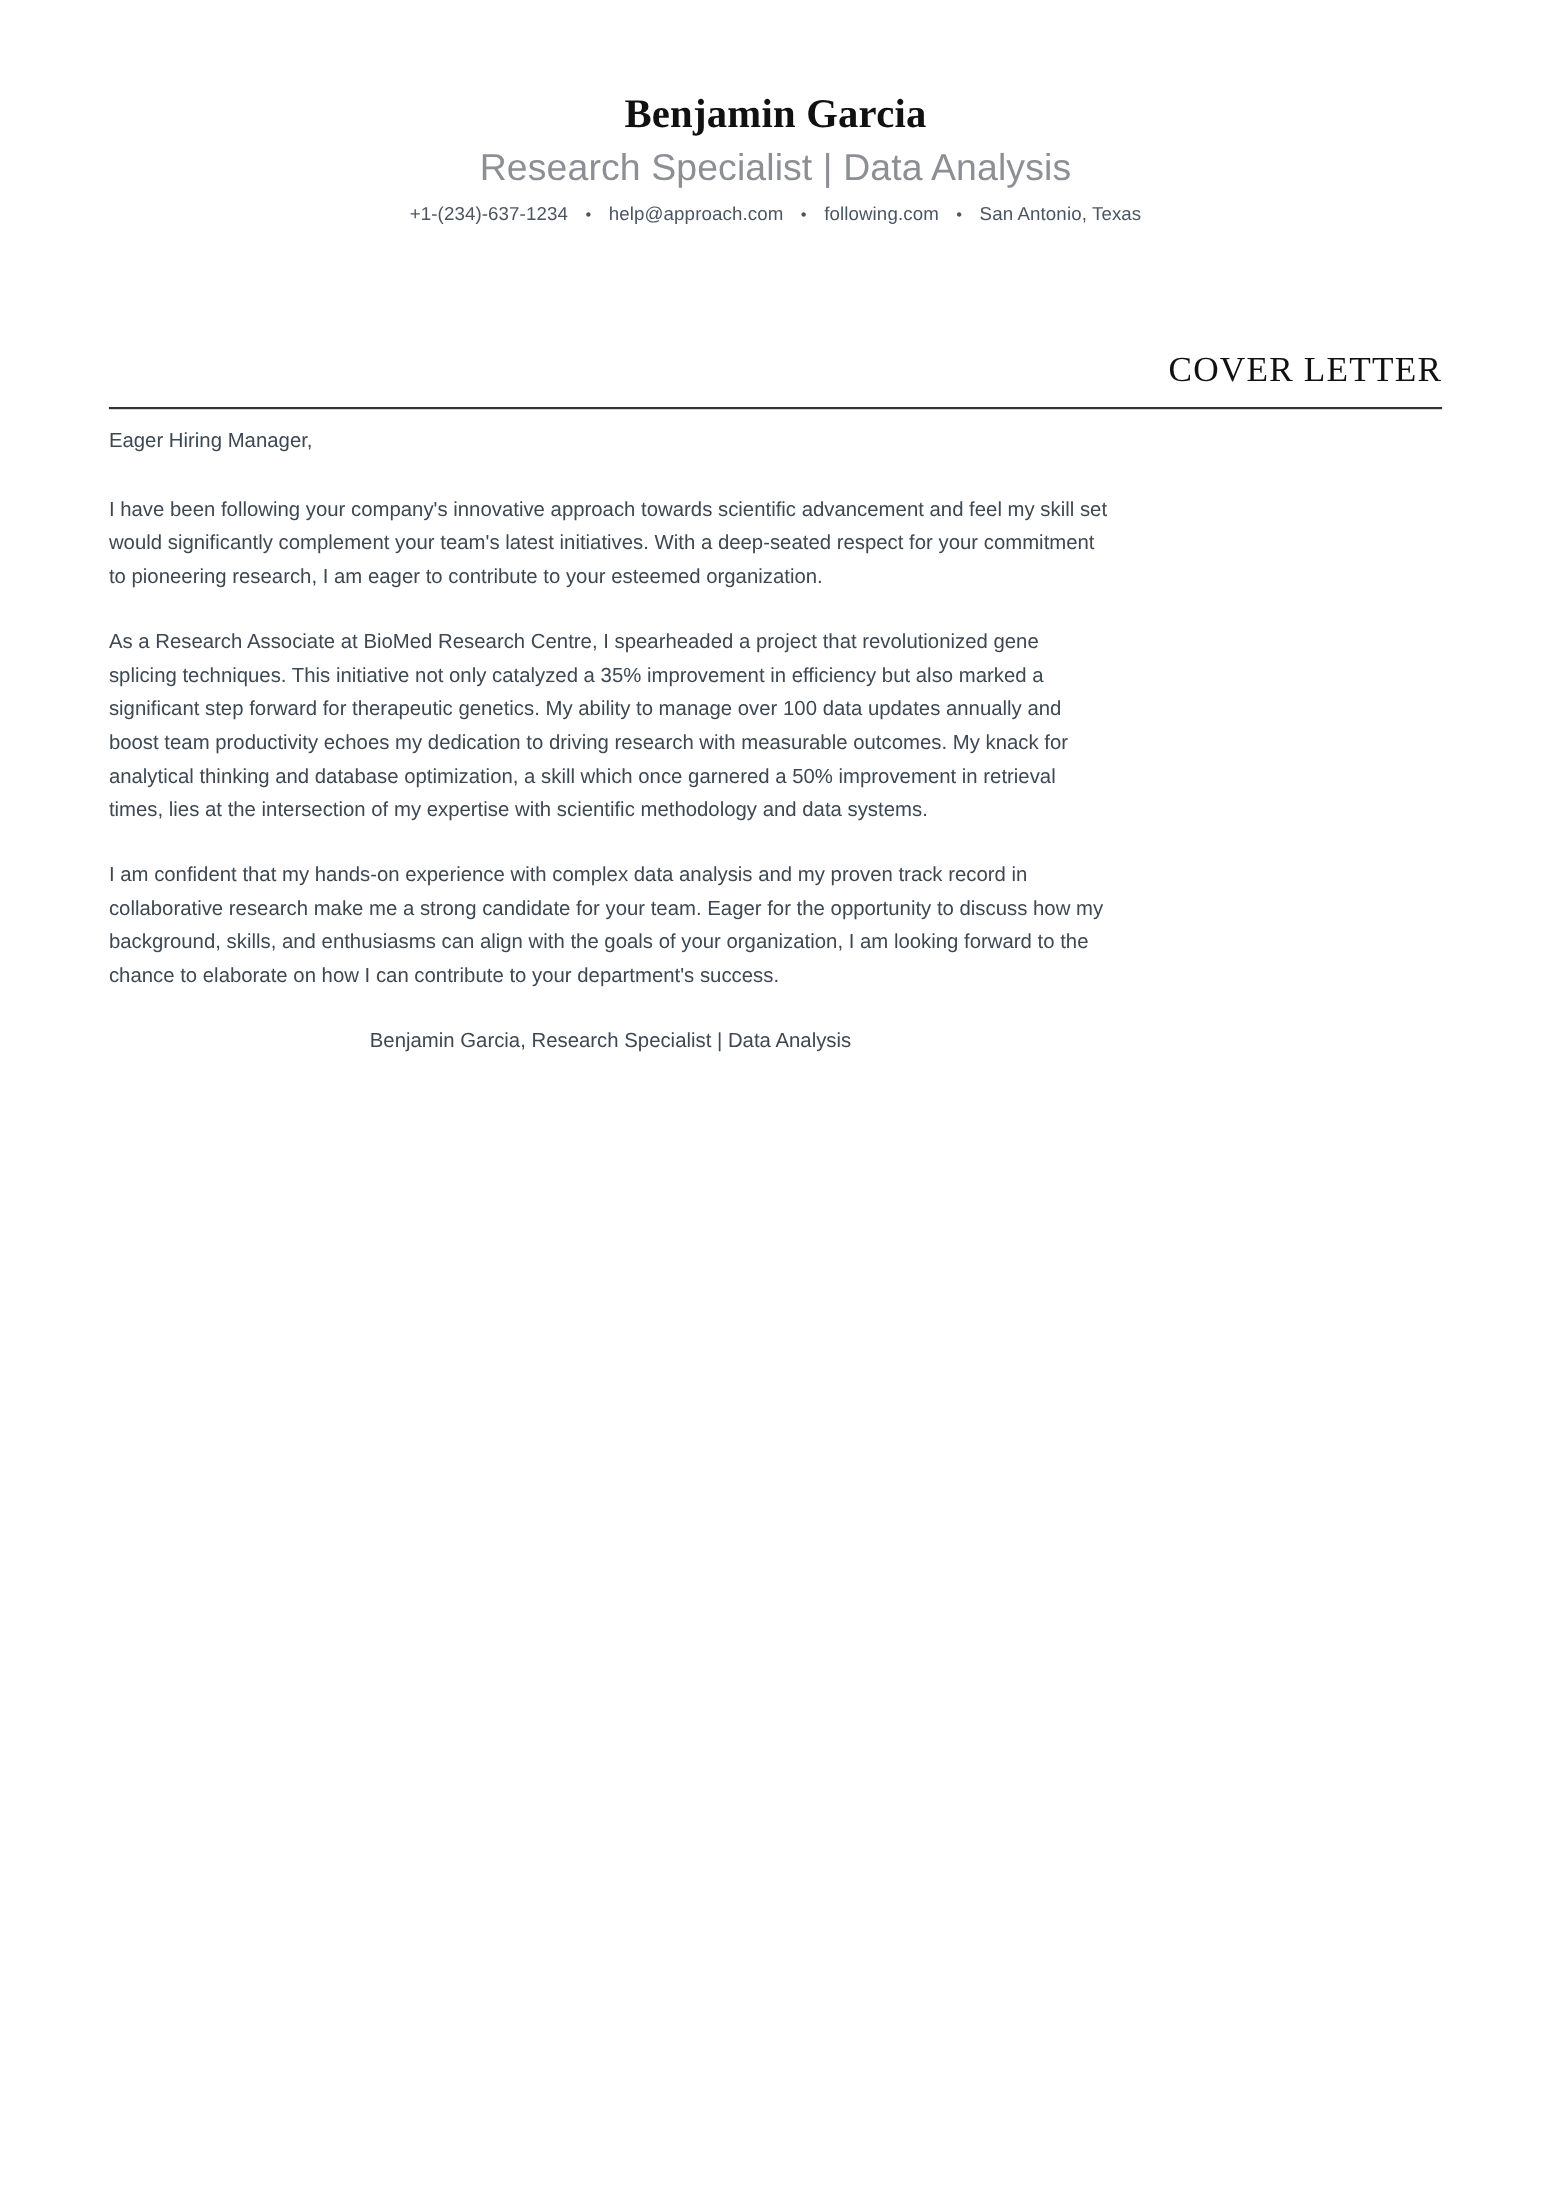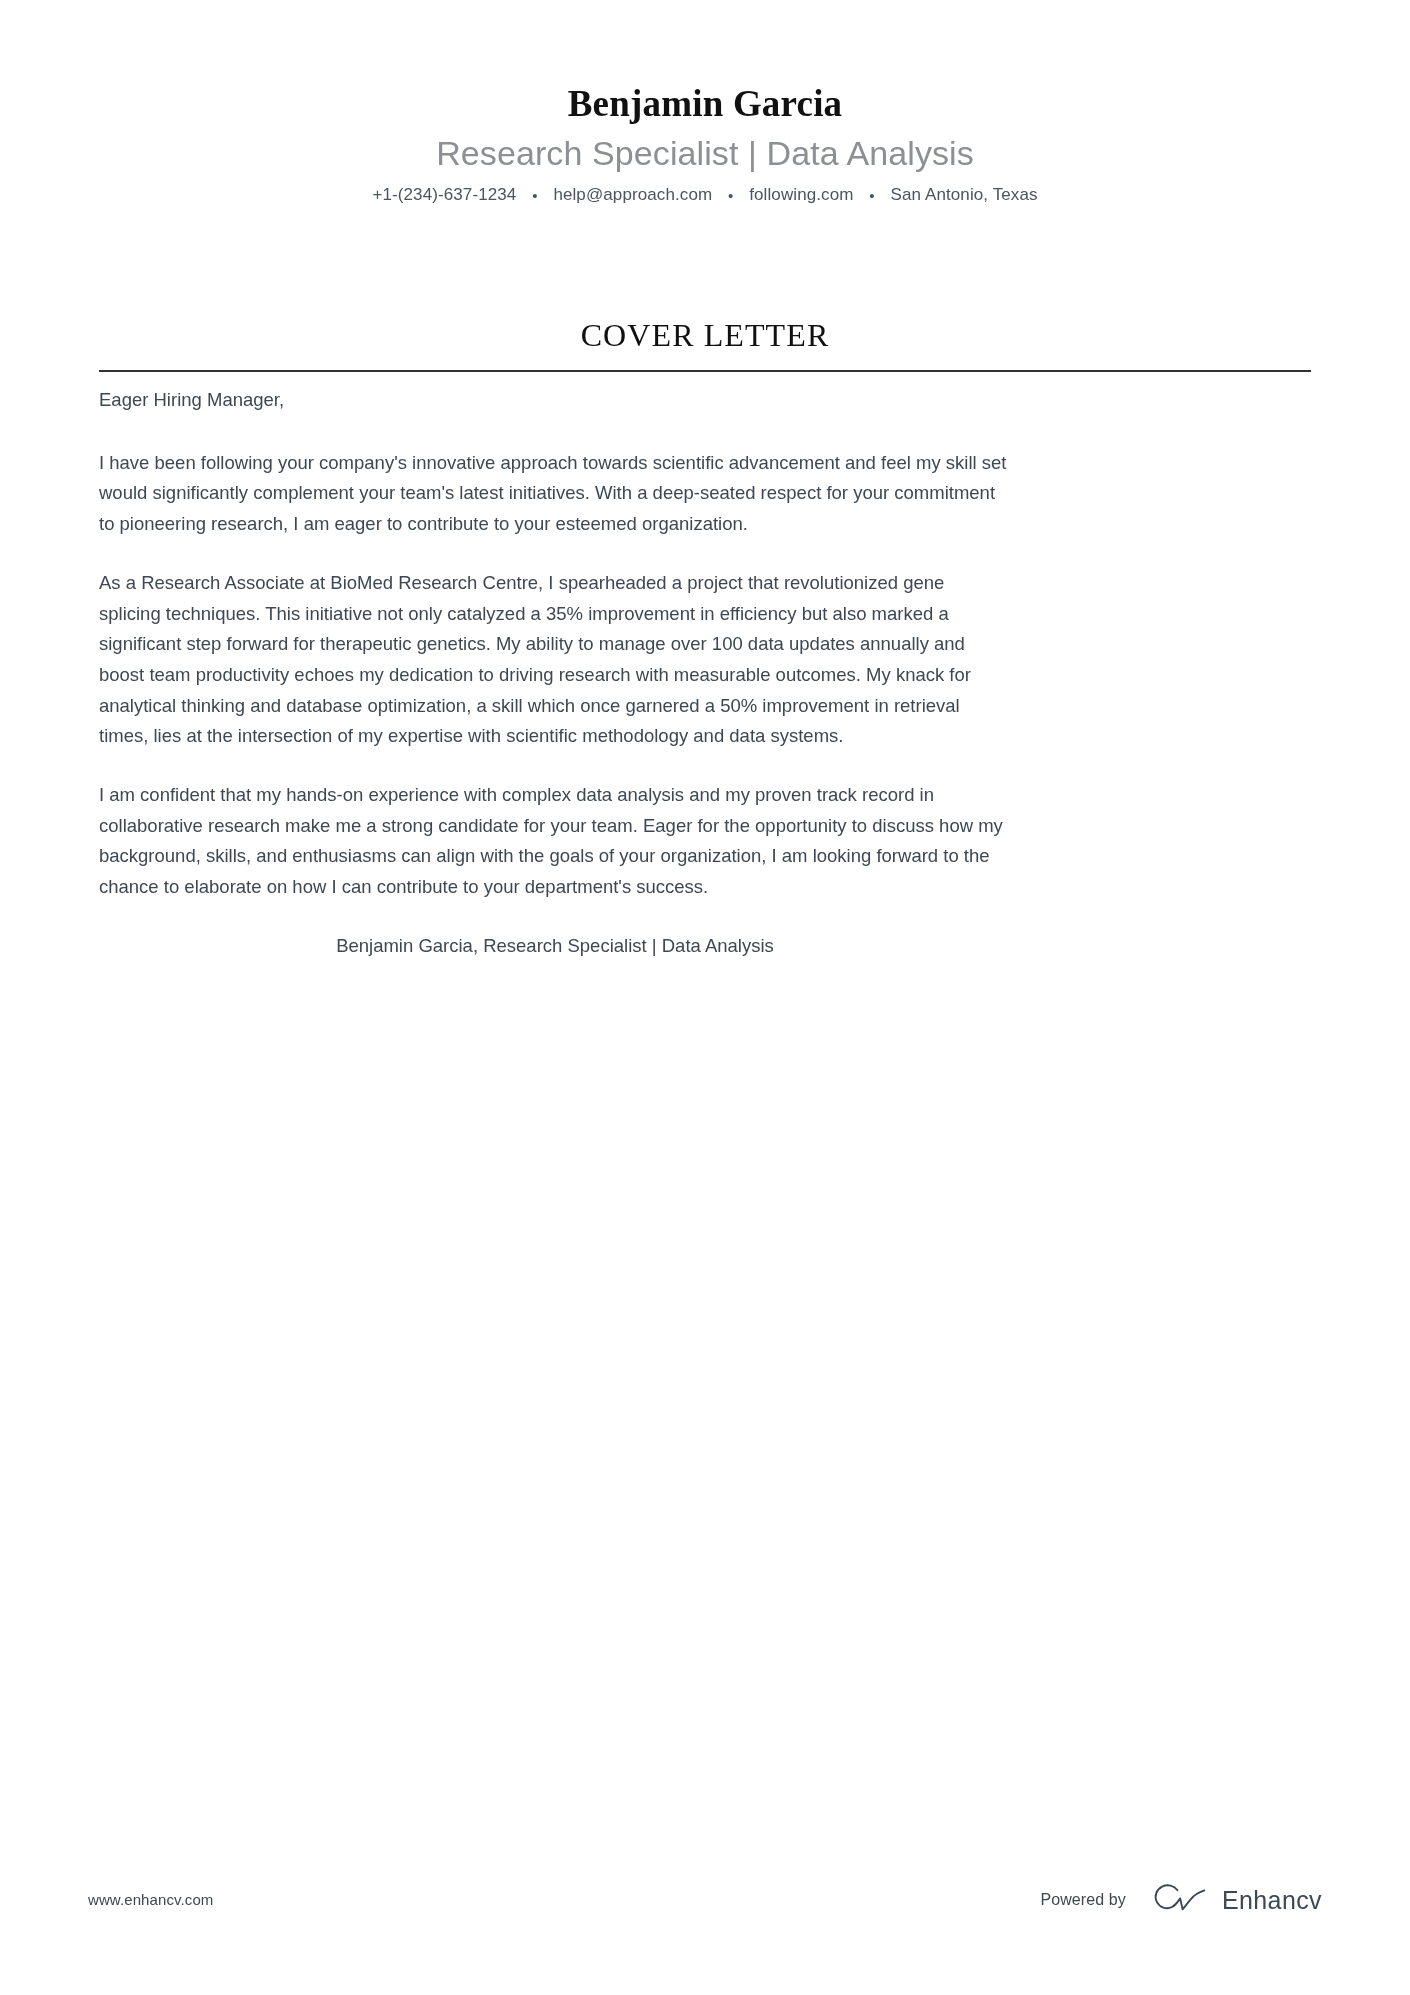--- a/index.html
+++ b/index.html
@@ -78,20 +78,21 @@
 
   .section-title {
     font-family: "Liberation Serif", serif;
     font-size: 32px;
     font-weight: normal;
     color: #111111;
     letter-spacing: 1.1px;
     line-height: 1.1;
     margin: 0;
     padding: 0 0 17px 0;
+    text-align: right;
   }
 
   .section-rule {
     height: 2px;
     background: #333333;
     width: 100%;
   }
 
   
   .letter {
@@ -199,29 +200,14 @@
 
     <p>I have been following your company's innovative approach towards scientific advancement and feel my skill set would significantly complement your team's latest initiatives. With a deep-seated respect for your commitment to pioneering research, I am eager to contribute to your esteemed organization.</p>
 
     <p>As a Research Associate at BioMed Research Centre, I spearheaded a project that revolutionized gene splicing techniques. This initiative not only catalyzed a 35% improvement in efficiency but also marked a significant step forward for therapeutic genetics. My ability to manage over 100 data updates annually and boost team productivity echoes my dedication to driving research with measurable outcomes. My knack for analytical thinking and database optimization, a skill which once garnered a 50% improvement in retrieval times, lies at the intersection of my expertise with scientific methodology and data systems.</p>
 
     <p>I am confident that my hands-on experience with complex data analysis and my proven track record in collaborative research make me a strong candidate for your team. Eager for the opportunity to discuss how my background, skills, and enthusiasms can align with the goals of your organization, I am looking forward to the chance to elaborate on how I can contribute to your department's success.</p>
 
     <p class="signature">Benjamin Garcia, Research Specialist | Data Analysis</p>
   </div>
 
-  <div class="footer">
-    <div class="footer-url">www.enhancv.com</div>
-
-    <div class="footer-brand">
-      <span class="powered-by">Powered by</span>
-
-      <span class="brand-mark">
-        <svg width="58" height="32" viewBox="0 0 58 32" fill="none" xmlns="http://www.w3.org/2000/svg">
-          <path d="M25.5 8.2 C22.0 3.4 15.5 2.0 10.2 4.6 C4.4 7.4 2.0 14.2 4.8 19.8 C7.6 25.4 14.4 27.8 20.0 25.0 C23.2 23.4 25.4 20.6 28.2 16.4 L30.6 27.4 L38.4 17.6 C42.2 12.8 47.0 10.2 52.4 8.4" stroke="#3d4852" stroke-width="1.9" stroke-linecap="round" stroke-linejoin="round" fill="none"></path>
-        </svg>
-      </span>
-
-      <span class="brand-name">Enhancv</span>
-    </div>
-  </div>
 
 </div>
 
 </body></html>

